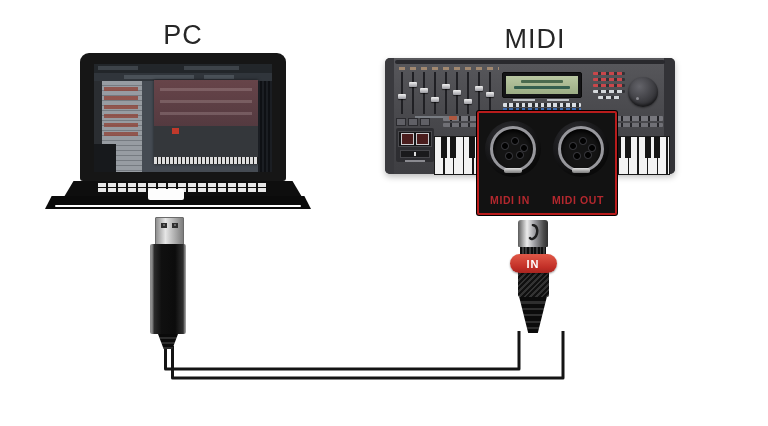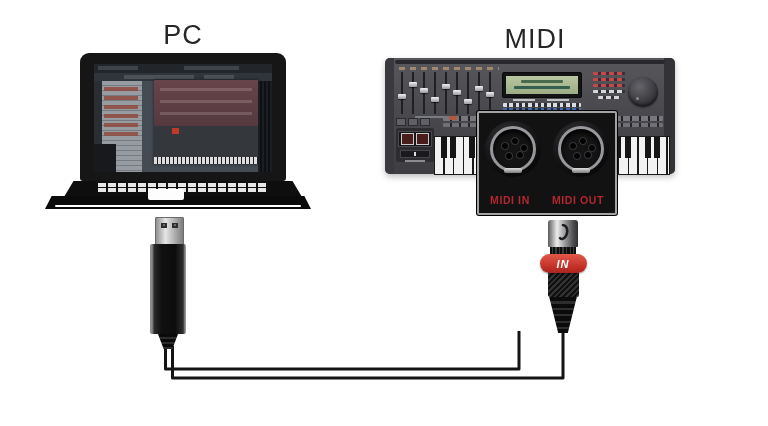--- a/index.html
+++ b/index.html
@@ -89,21 +89,21 @@
   .sy-pwline{margin:2px auto 0;width:20px;height:1.5px;background:#8a8a90;}
   .sy-piano{position:absolute;left:49px;top:78px;width:234px;height:37px;background:#f2f2f2;border:1px solid #1a1a1a;
     background-image:repeating-linear-gradient(90deg,transparent 0 8.3px,#191919 8.3px 9.7px);}
   .sy-blackkeys{position:absolute;left:0;right:0;top:0;height:58%;
     background:repeating-linear-gradient(90deg,transparent 0 6px,#151515 6px 12px,transparent 12px 15.5px,
       #151515 15.5px 21.5px,transparent 21.5px 34px,#151515 34px 40px,transparent 40px 44.5px,
       #151515 44.5px 50.5px,transparent 50.5px 54px,#151515 54px 60px,transparent 60px 67.9px);}
 
   
   .inset{position:absolute;left:477px;top:111px;width:136px;height:100px;background:#121212;
-    border:2px solid #a3a3a3;border-radius:2px;z-index:5;box-shadow:0 0 0 1px #000;}
+    border:2px solid #b91c1c;border-radius:2px;z-index:5;box-shadow:0 0 0 1px #000;}
   .din-row{position:absolute;left:0;right:0;top:8px;display:flex;justify-content:space-around;}
   .din{position:relative;width:56px;height:56px;border-radius:50%;
     background:radial-gradient(circle at 40% 32%,#35353a,#0a0a0a 72%);}
   .din-ring{position:absolute;inset:5px;border-radius:50%;border:3px solid #97979c;background:#141414;
     box-shadow:inset 0 3px 5px #000;}
   .din-pin{position:absolute;width:5.5px;height:5.5px;border-radius:50%;background:#020202;border:1px solid #3f3f44;}
   .din-notch{position:absolute;bottom:4px;left:50%;transform:translateX(-50%);width:18px;height:5px;
     background:linear-gradient(180deg,#e0e0e0,#7a7a7a);border-radius:2px;z-index:2;}
   .port-labels{position:absolute;left:0;right:0;bottom:7px;display:flex;justify-content:space-around;
     font-weight:bold;font-size:10.5px;letter-spacing:.6px;color:#b3282e;}
@@ -278,21 +278,21 @@
 
   <div>
     <div class="usb-metal">
       <span class="usb-contact"></span>
       <span class="usb-contact"></span>
     </div>
     <div class="usb-body"></div>
     <div class="usb-taper"></div>
   </div>
 
-  <div class="plug" style="left:539px;font-style:italic;">
+  <div class="plug" style="left:509px;">
     <div class="plug-cap">
       <svg width="16" height="20" viewBox="0 0 16 20">
         <path d="M8 1 C13 2 13 8 11 12 C9 15 6 16 5 14" fill="none" stroke="#1f1f1f" stroke-width="2.5" stroke-linecap="round"></path>
       </svg>
     </div>
     <div class="plug-neck"></div>
     <div class="plug-band">IN</div>
     <div class="plug-barrel"></div>
     <div class="plug-taper"></div>
   </div>

